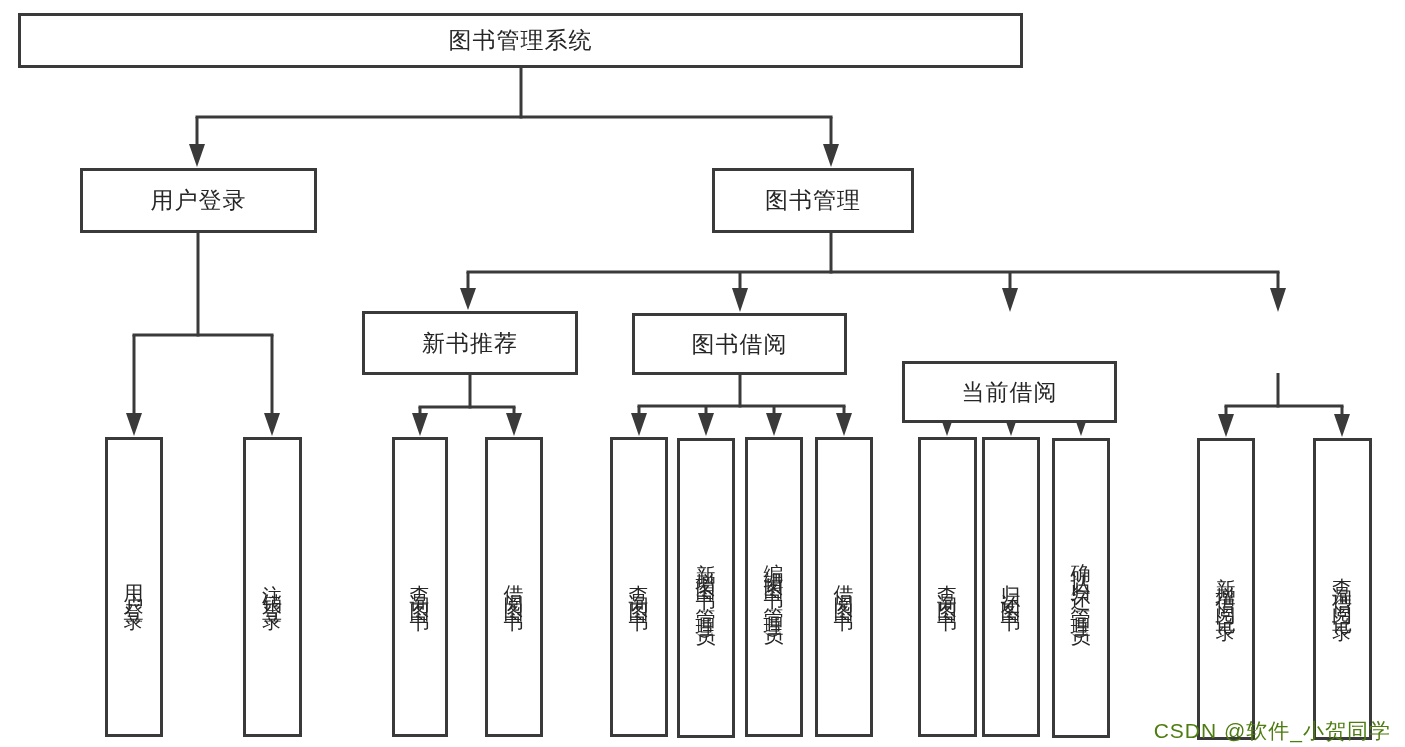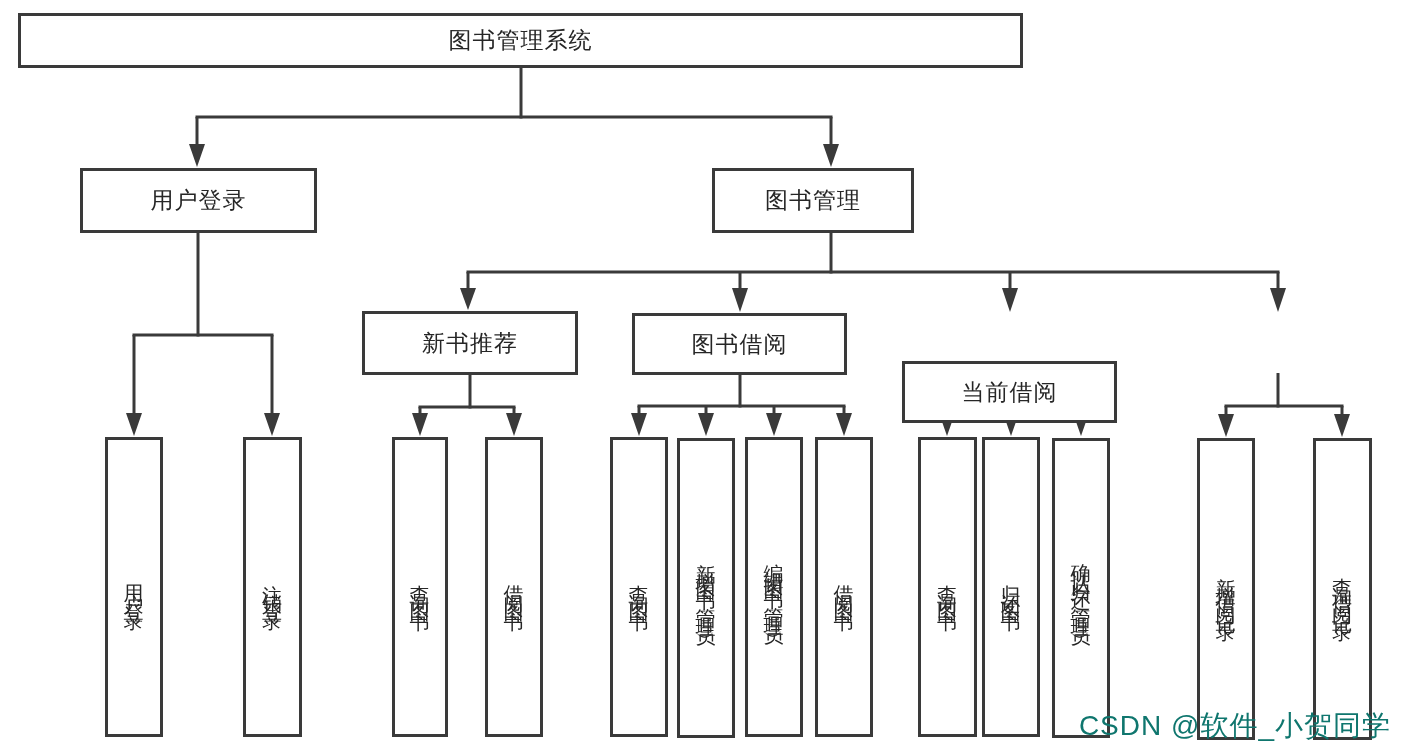--- a/index.html
+++ b/index.html
@@ -43,22 +43,22 @@
     writing-mode: vertical-rl;
     text-orientation: mixed;
     font-size: 20px;
     letter-spacing: 9px;
     line-height: 1.1;
   }
   .watermark {
     position: absolute;
     right: 14px;
     bottom: 2px;
-    font-size: 28px;
-    color: #0f766e;
+    font-size: 21px;
+    color: #4d7c0f;
     letter-spacing: 1px;
     white-space: nowrap;
   }
 </style>
 </head>
 <body>
 
 <div class="canvas">
 
   <svg class="connectors" viewBox="0 0 1405 747" xmlns="http://www.w3.org/2000/svg">

